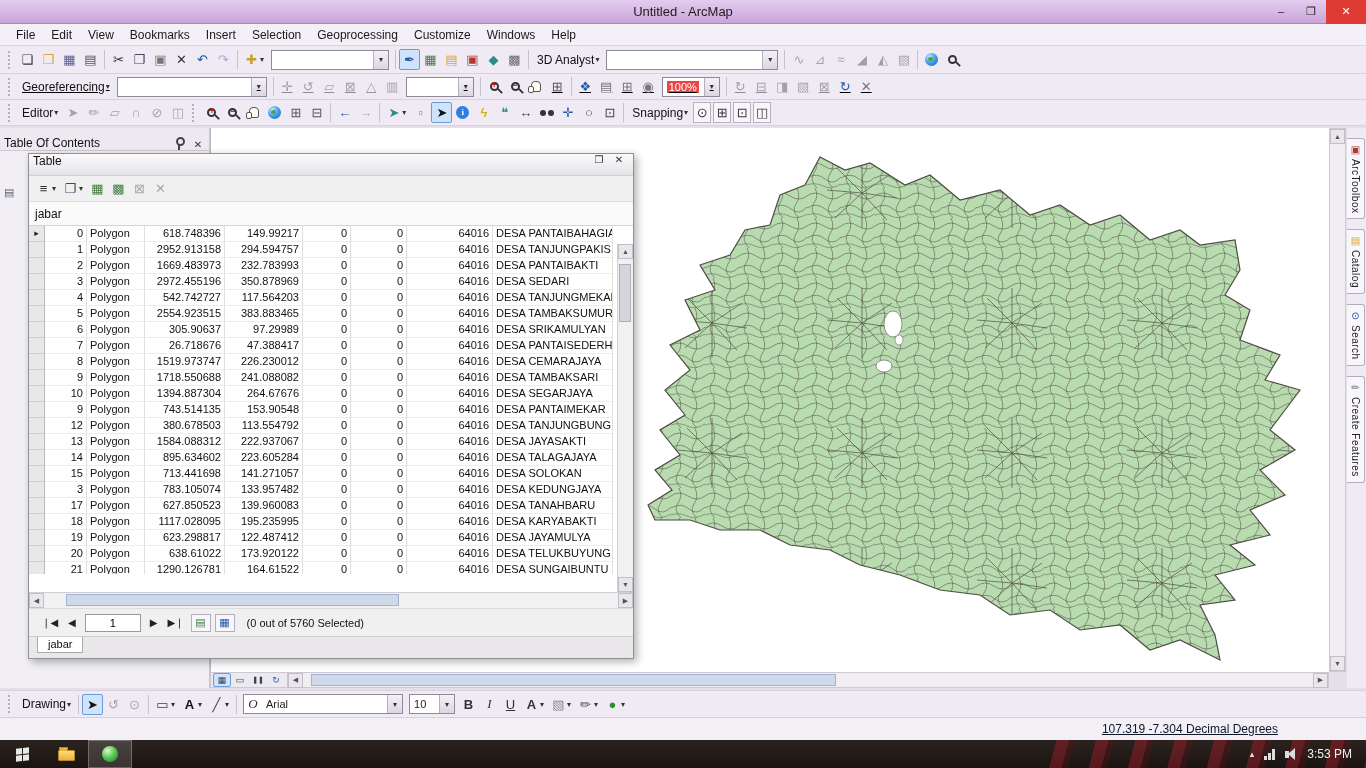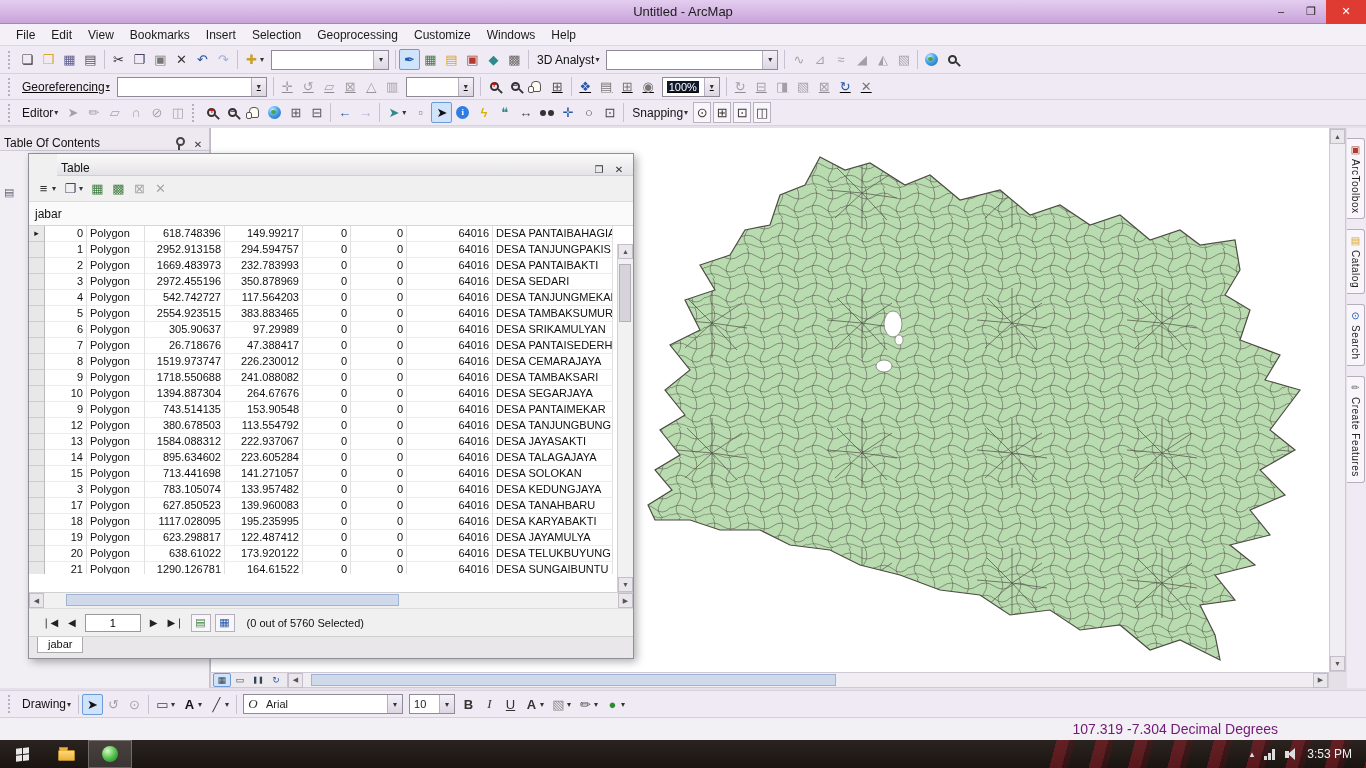--- a/index.html
+++ b/index.html
@@ -30,21 +30,21 @@
     font-size:13px; color:#333; position:relative; }
   .ti.sm { width:18px; }
   .dis { opacity:.4; }
   .pressed { background:#cfe4fa; border:1px solid #6b9bd8; border-radius:2px; }
   .mini-dd { font-size:8px; color:#333; margin-left:-2px; width:8px; }
   .tblabel { font-size:12px; color:#111; padding:0 3px 0 5px; white-space:nowrap; }
   .combo { display:inline-flex; height:20px; background:#fff; border:1px solid #8e8a97; align-items:center; margin:0 3px; }
   .combo .cval { flex:1; font-size:11px; padding:0 4px; color:#222; white-space:nowrap; overflow:hidden; }
   .combo .cbtn { width:15px; height:100%; background:linear-gradient(#f4f1f7,#dcd6e2); border-left:1px solid #b5afbf;
     font-size:8px; display:flex; align-items:center; justify-content:center; color:#333; }
-  .combo.hl .cval span { background:#0f172a; color:#fff; padding:0 2px; }
+  .combo.hl .cval span { background:#ef4444; color:#fff; padding:0 2px; }
   .boxed { border:1px solid #b9b2c2; background:#f8f6fa; margin:0 1px; }
 
   
   .mag { position:relative; width:9px; height:9px; border:2px solid #333; border-radius:50%; }
   .mag::after { content:""; position:absolute; width:6px; height:2px; background:#333; right:-6px; bottom:-3px; transform:rotate(45deg); }
   .mag .sign { position:absolute; top:-3px; left:-1px; width:7px; text-align:center; font-size:9px; font-weight:bold; line-height:9px; }
   .sign.plus { color:#c22; } .sign.minus { color:#226; }
   .globe { width:13px; height:13px; border-radius:50%; background:radial-gradient(circle at 35% 30%, #c4e8ff 0%, #48a2e8 45%, #1a5fb0 100%); position:relative; }
   .globe::after { content:""; position:absolute; left:3px; top:4px; width:5px; height:4px; border-radius:50%; background:#4da23f; }
   .hand { width:10px; height:11px; background:#fdfdf3; border:1px solid #555; border-radius:4px 4px 2px 2px; position:relative; }
@@ -82,21 +82,21 @@
   .pin-icon { width:12px; height:13px; position:relative; margin-right:6px; }
   .pin-icon::before { content:""; position:absolute; width:5px; height:5px; border:2px solid #444; border-radius:50%; top:0; left:3px; }
   .pin-icon::after { content:""; position:absolute; width:2px; height:6px; background:#444; top:7px; left:5px; }
   .toc-close { font-size:10px; color:#333; width:14px; text-align:center; }
   .toc-mini { position:absolute; left:4px; top:58px; font-size:11px; color:#667; }
 
   
   .twin { position:absolute; left:28px; top:27px; width:606px; height:506px; background:#f0f0f0;
     border:1px solid #8f8f99; box-shadow:3px 3px 8px rgba(0,0,0,.3); }
   .twin-title { height:22px; background:linear-gradient(#fbfbfb,#e4e2e6); border-bottom:1px solid #cfcfd4;
-    display:flex; align-items:flex-end; padding:0 4px;margin-left:28px; }
+    display:flex; align-items:flex-start; padding:0 4px; }
   .twin-title .t { flex:1; font-size:12px; color:#111; }
   .twin-btn { width:20px; text-align:center; font-size:10px; color:#333; }
   .twin-toolbar { height:26px; display:flex; align-items:center; padding-left:4px; background:#f0f0f0; border-bottom:1px solid #ddd; }
   .layer-strip { height:24px; background:#fafafa; border-bottom:1px solid #d5d5d5; display:flex; align-items:center; padding:0 6px; }
   .layer-strip .name { flex:1; font-size:12px; color:#111; }
   .grid { position:relative; height:382px; background:#fff; overflow:hidden; }
   .ghead { display:flex; height:18px; }
   .th { background:linear-gradient(#f6f6f6,#dcdcdc); border-right:1px solid #aaa; border-bottom:1px solid #aaa;
     font-size:11px; font-weight:bold; color:#111; text-align:center; line-height:17px; overflow:hidden; white-space:nowrap; }
   .gbody { height:348px; overflow:hidden; }
@@ -124,21 +124,21 @@
     display:flex; align-items:center; justify-content:center; color:#3f7d3f; }
   .tabstrip { height:22px; background:#e9e7ea; border-top:1px solid #cfcfcf; display:flex; align-items:flex-start; padding-left:8px; }
   .btab { background:#fff; border:1px solid #aaa; border-top:none; font-size:11px; padding:1px 10px 2px; color:#111; }
 
   
   .drawbar { position:absolute; left:0; top:690px; width:1366px; height:27px; background:#efeaf3;
     border-top:1px solid #d9d2de; display:flex; align-items:center; padding-left:4px; }
 
   
   .statusbar { position:absolute; left:0; top:717px; width:1366px; height:23px; background:#f2eff5; border-top:1px solid #d5cfdb; }
-  .coords { position:absolute; right:88px; top:0; line-height:22px; font-size:14px; color:#701a75; }
+  .coords { position:absolute; right:88px; top:0; line-height:22px; font-size:12px; color:#0f172a;text-decoration:underline; }
 
   
   .taskbar { position:absolute; left:0; top:740px; width:1366px; height:28px; background:linear-gradient(#2b2320,#1a1412);
     display:flex; align-items:center; overflow:hidden; }
   .taskbar::after { content:""; position:absolute; right:0; top:0; bottom:0; width:330px;
     background:repeating-linear-gradient(105deg, transparent 0 20px, rgba(190,30,45,.38) 20px 32px, rgba(110,10,20,.28) 32px 38px); pointer-events:none; }
   .tbtn { width:44px; height:28px; display:flex; align-items:center; justify-content:center; }
   .winlogo { display:grid; grid-template-columns:6px 6px; grid-template-rows:6px 6px; gap:1px; transform:skewY(-6deg); }
   .winlogo div { background:#e8e8e8; }
   .folder { width:17px; height:11px; background:linear-gradient(#ffd977,#e8b33c); border:1px solid #b8862a; border-radius:1px; position:relative; margin-top:2px; }

